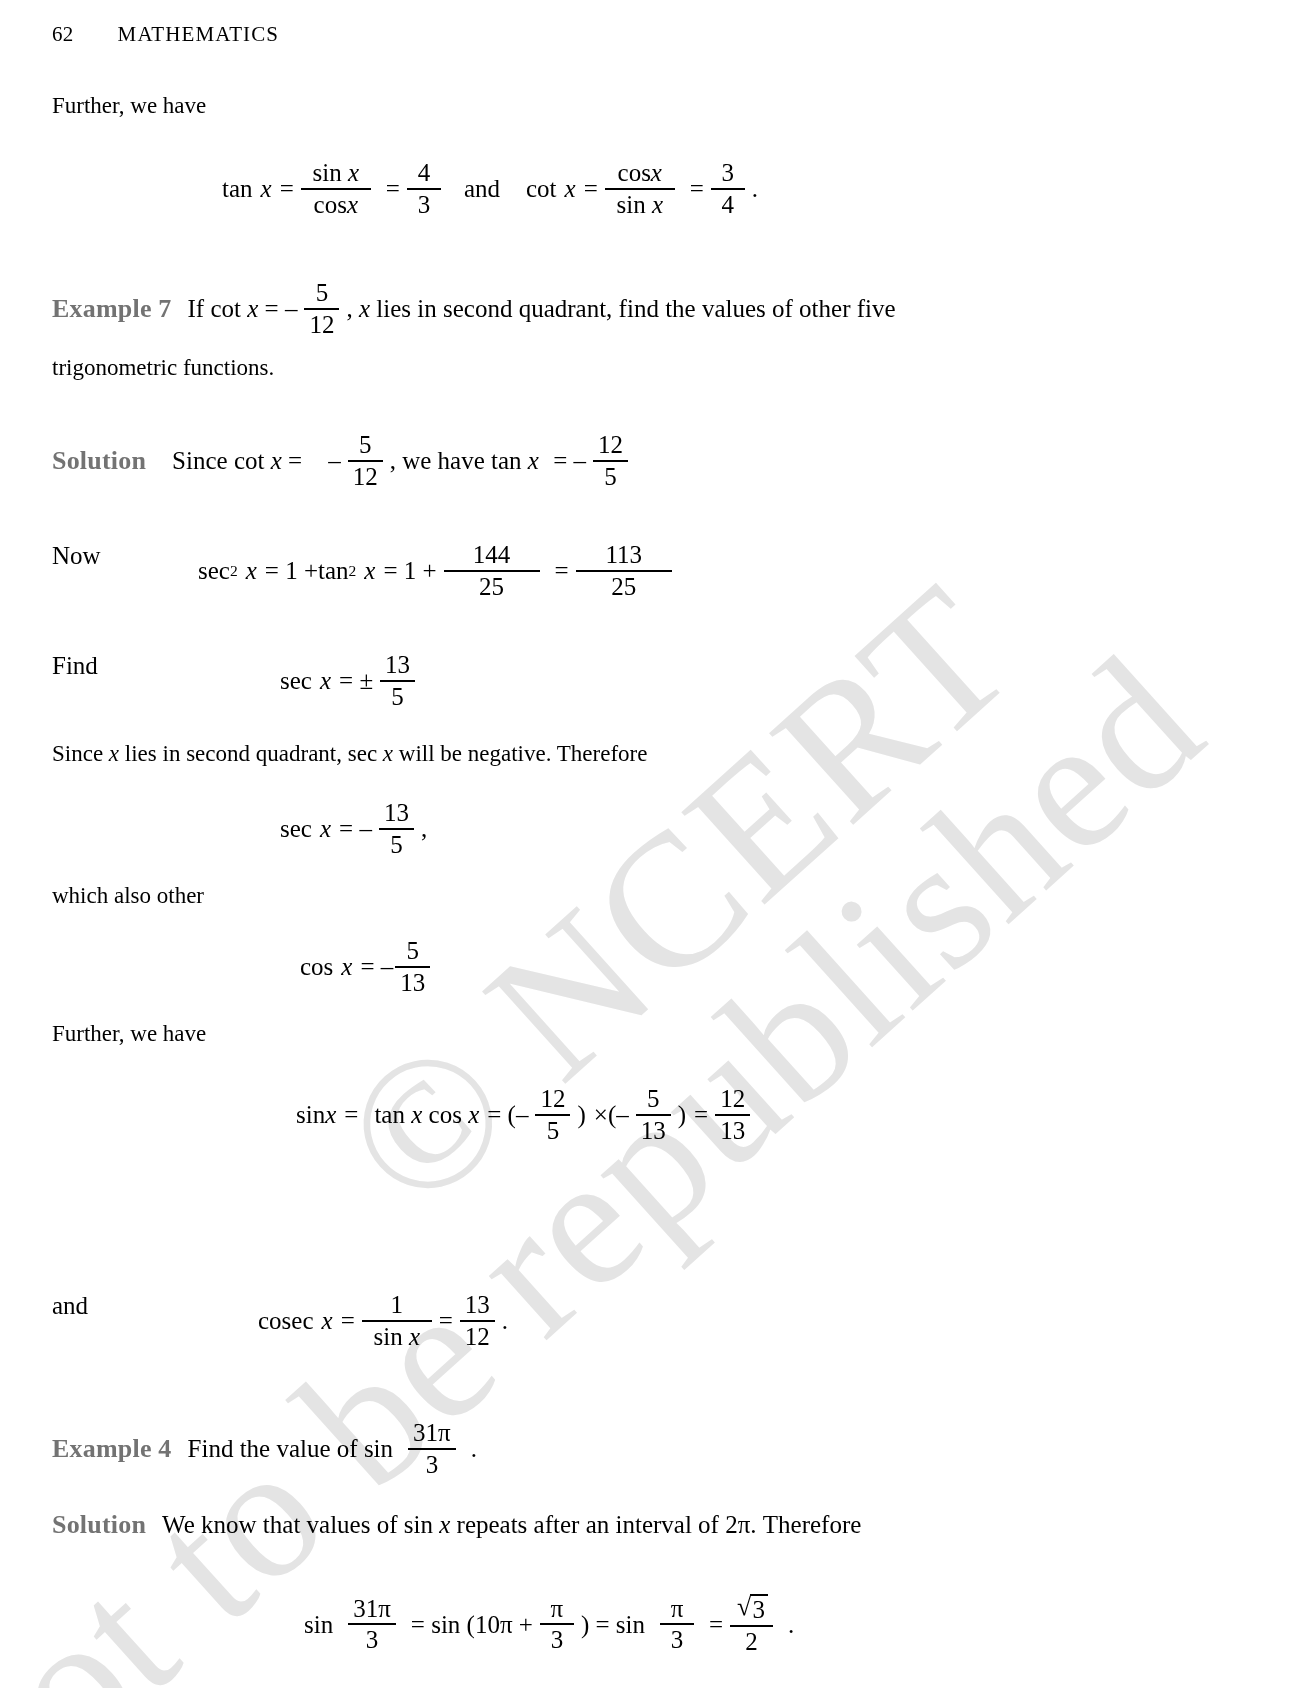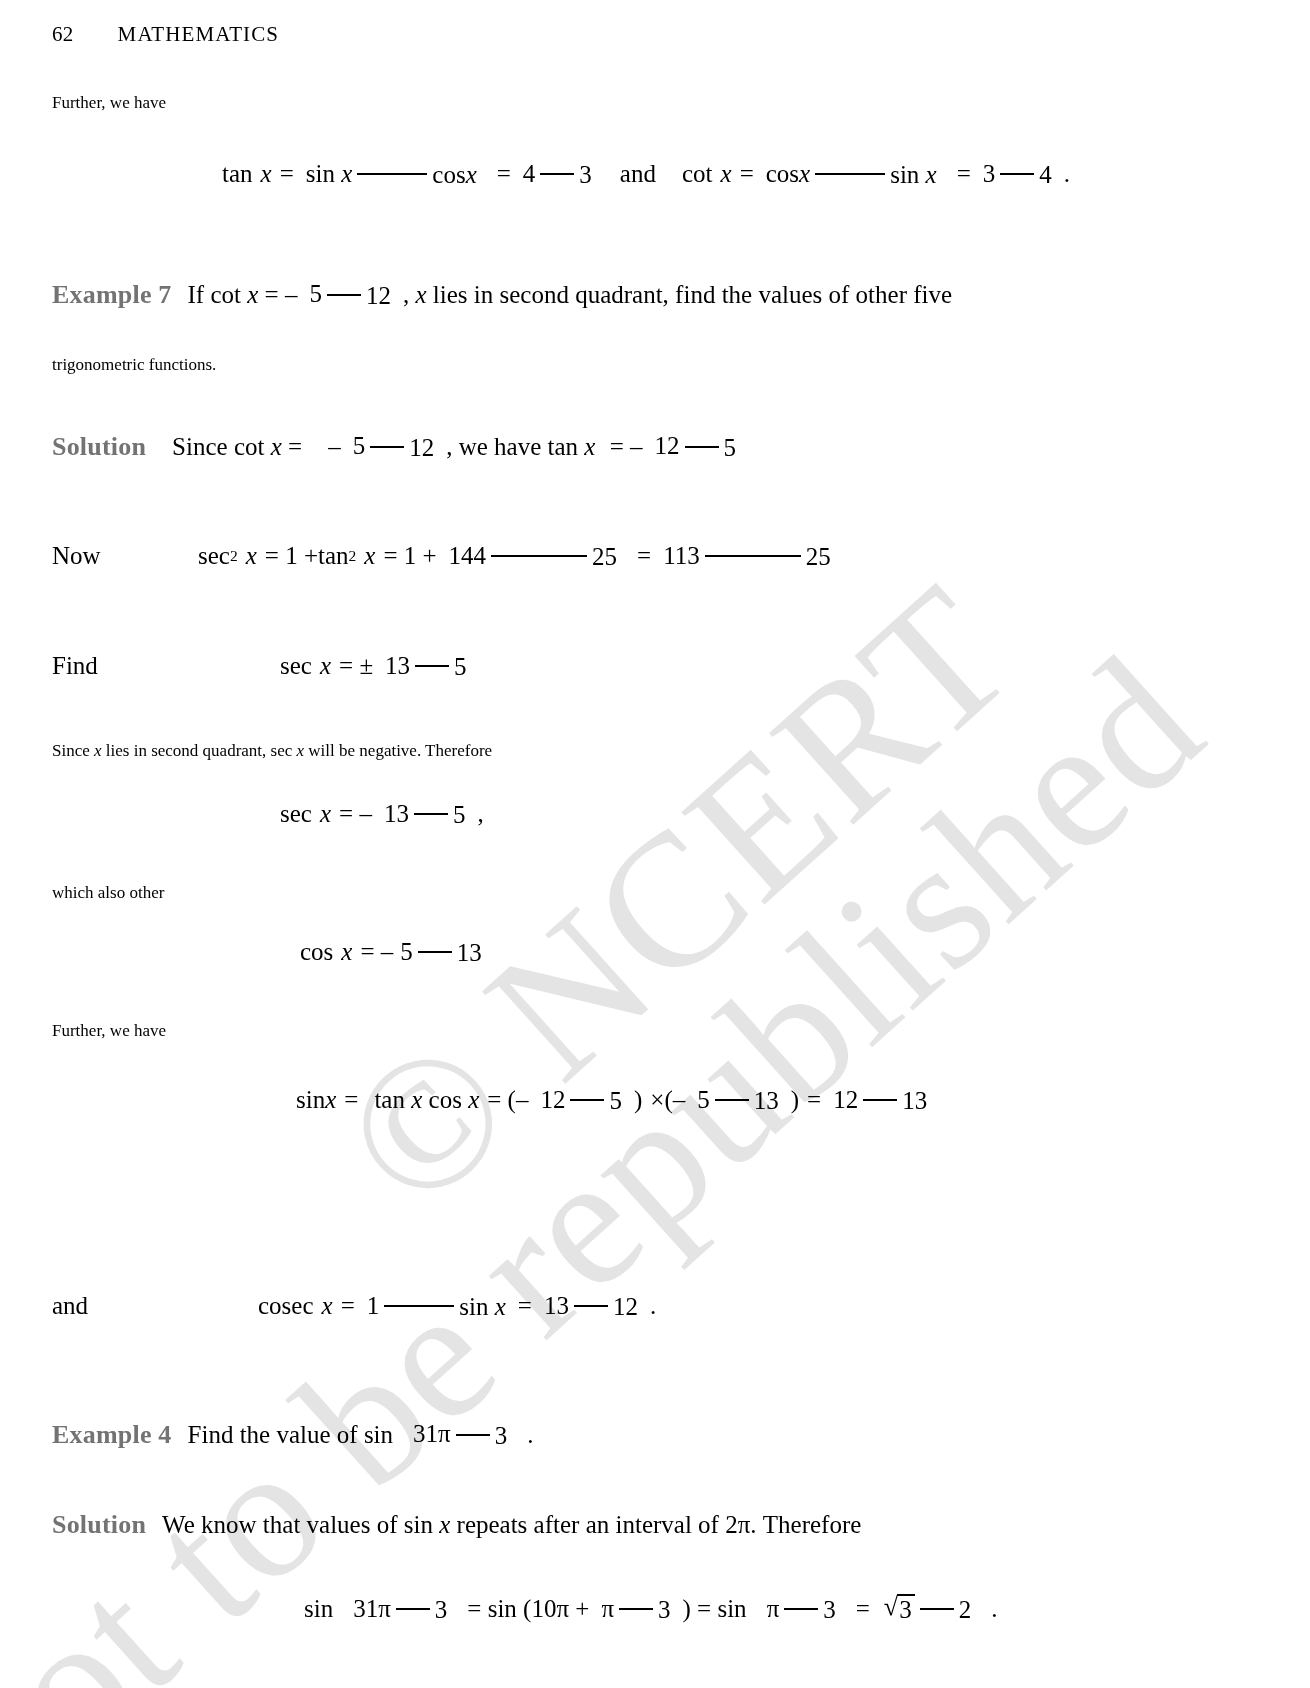--- a/index.html
+++ b/index.html
@@ -63,21 +63,21 @@
     left: 52px;
     font-size: 21px;
     letter-spacing: 0.3px;
   }
   .running-head .folio { margin-right: 44px; }
   .running-head .subject { letter-spacing: 1.1px; }
 
   
   .para {
     position: absolute;
-    font-size: 17px;
+    font-size: 23px;
     line-height: 1.25;
     white-space: nowrap;
   }
   .lbl {
     position: absolute;
     font-size: 25px;
     white-space: nowrap;
   }
   .eq {
     position: absolute;
@@ -93,21 +93,21 @@
     letter-spacing: 0.2px;
   }
   .it { font-style: italic; }
   .sp { display: inline-block; width: 8px; }
   .sp2 { display: inline-block; width: 16px; }
   .sp3 { display: inline-block; width: 26px; }
 
   
   .frac {
     display: inline-flex;
-    flex-direction: row;
+    flex-direction: column;
     align-items: center;
     justify-content: center;
     vertical-align: middle;
     margin: 0 7px;
     line-height: 1.06;
     font-size: 25px;
   }
   .frac .num {
     padding: 0 5px 1px 5px;
   }

